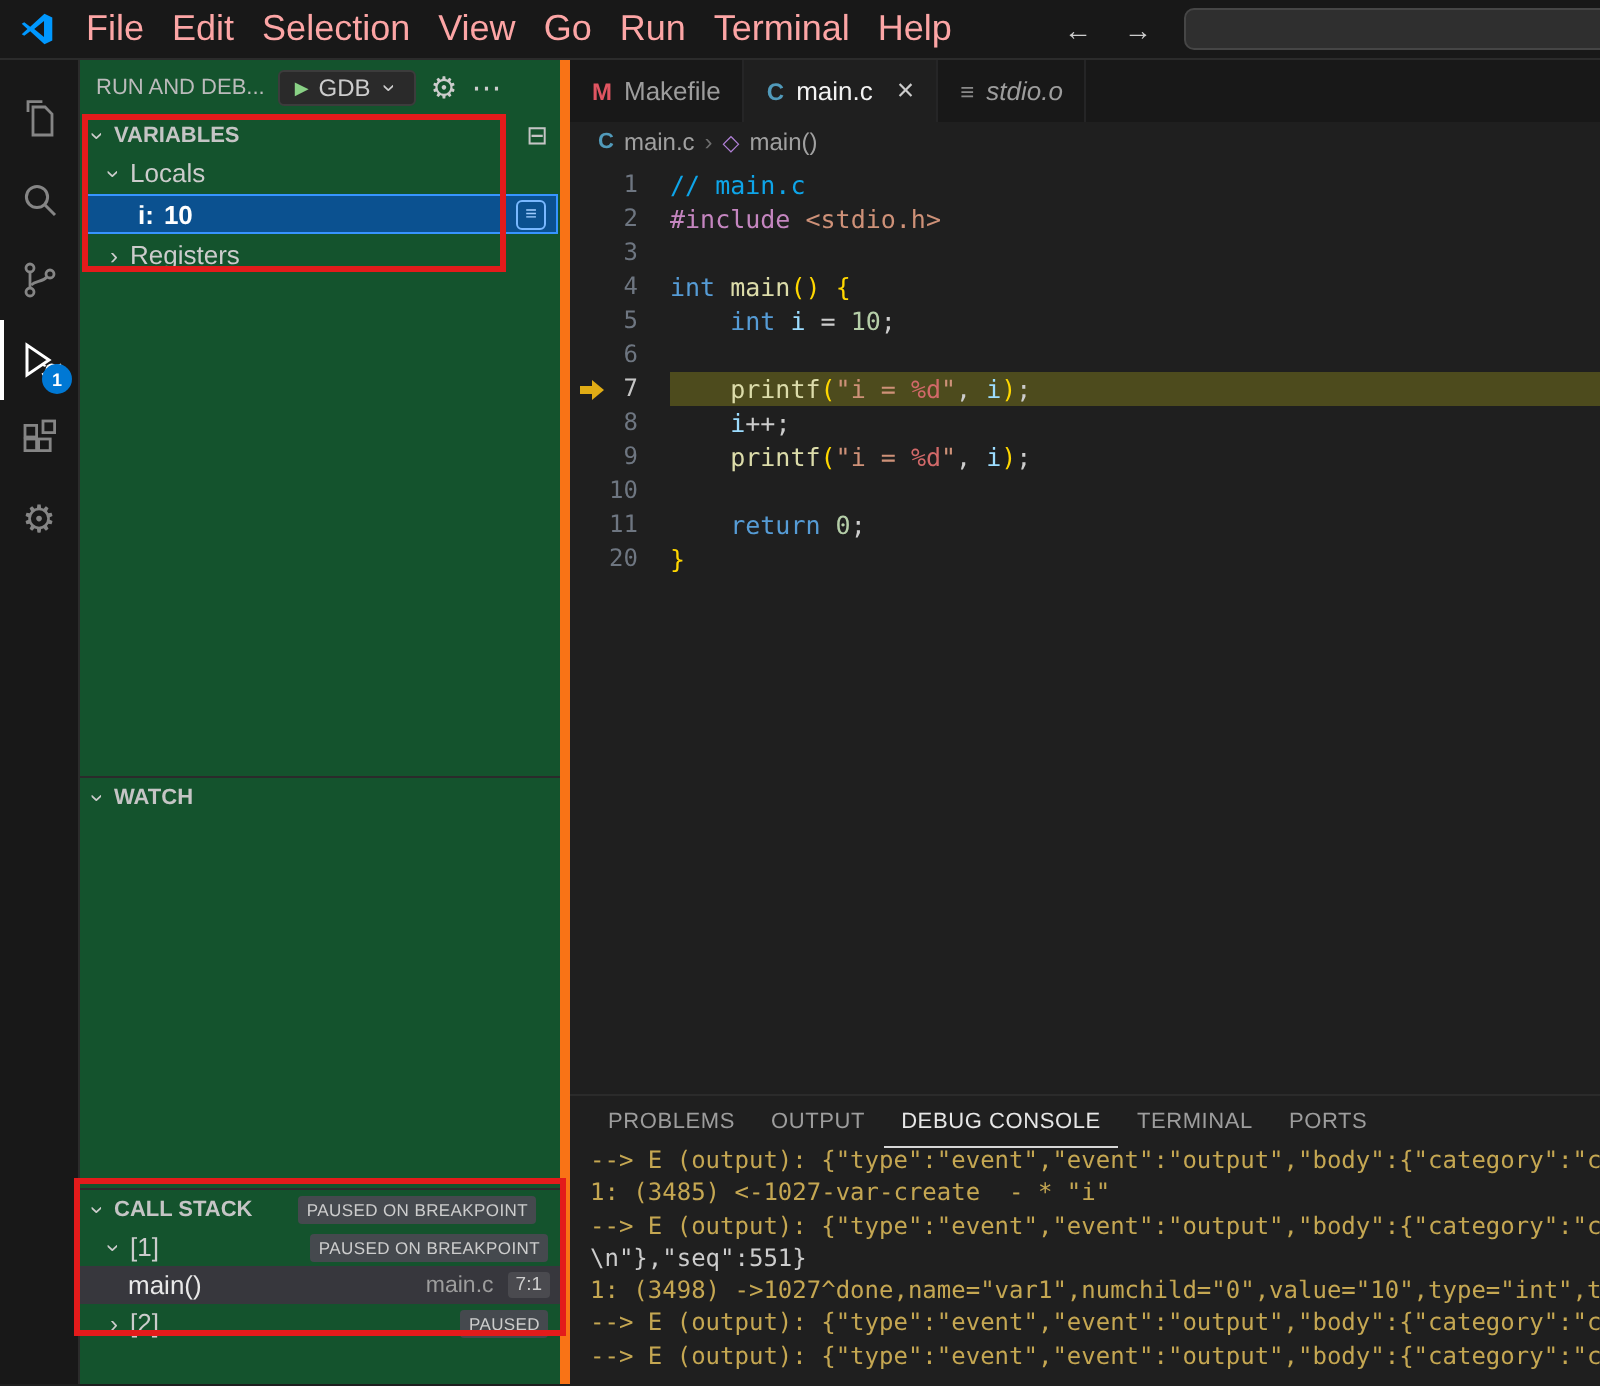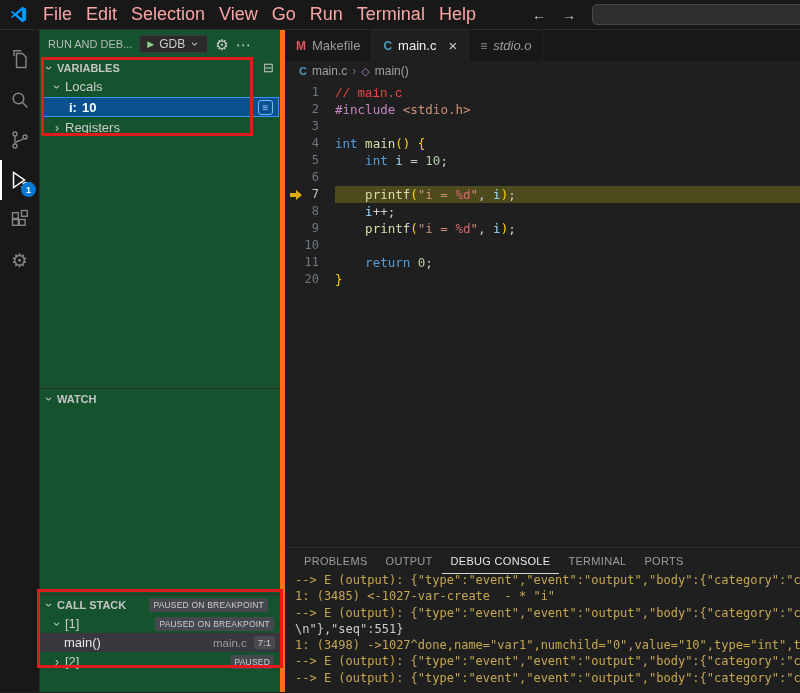--- a/index.html
+++ b/index.html
@@ -60,21 +60,21 @@
 
   
   .code { flex: 1; padding-top: 3px; font-family: "DejaVu Sans Mono", monospace; font-size: 12.5px; overflow: hidden; }
   .code-line { display: flex; height: 17px; line-height: 17px; }
   .gutter { width: 50px; flex: none; display: flex; justify-content: flex-end; align-items: center; padding-right: 16px; color: #6e7681; position: relative; font-size: 12px; }
   .code-line.current .gutter { color: #c6c6c6; }
   .dbg-arrow { position: absolute; left: 5px; top: 7px; width: 6px; height: 4px; background: #e0ac15; }
   .dbg-arrow::after { content: ''; position: absolute; left: 6px; top: -3px; border-left: 6px solid #e0ac15; border-top: 5px solid transparent; border-bottom: 5px solid transparent; }
   .lcontent { flex: 1; white-space: pre; color: #cccccc; }
   .code-line.current .lcontent { background: #4d4b1d; }
-  .tk-c { color: #ef4444; font-family: Liberation Mono, monospace; } .tk-pp { color: #c586c0; } .tk-s { color: #ce9178; }
+  .tk-c { color: #0ea5e9; } .tk-pp { color: #c586c0; } .tk-s { color: #ce9178; }
   .tk-k { color: #569cd6; } .tk-f { color: #dcdcaa; } .tk-v { color: #9cdcfe; }
   .tk-n { color: #b5cea8; } .tk-g { color: #ffd700; } .tk-fm { color: #d16969; }
   .tk-pl { color: #cccccc; }
 
   
   .panel { height: 145px; flex: none; border-top: 1px solid #2b2b2b; background: #1f1f1f; display: flex; flex-direction: column; }
   .panel-tabs { height: 26px; display: flex; align-items: center; padding-left: 10px; flex: none; }
   .panel-tab { height: 100%; display: flex; align-items: center; padding: 0 9px; font-size: 11px; letter-spacing: .3px; color: #9d9d9d; border-bottom: 1px solid transparent; }
   .panel-tab.active { color: #e7e7e7; border-bottom-color: #d7d7d7; }
   .console { flex: 1; overflow: hidden; padding-left: 10px; font-family: "DejaVu Sans Mono", monospace; font-size: 12px; margin-top: -2px; }

